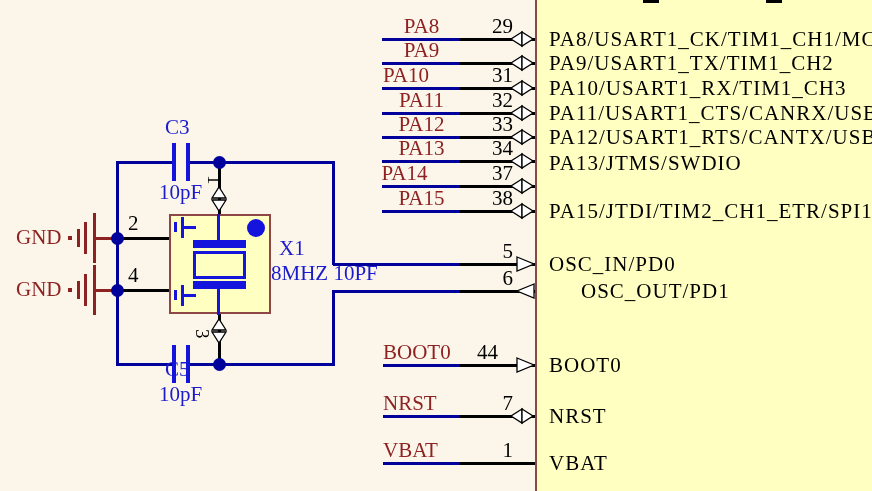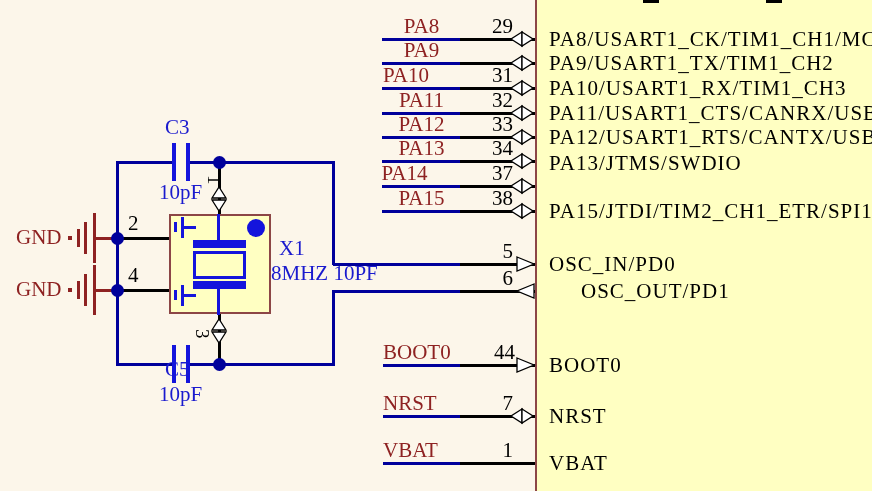--- a/index.html
+++ b/index.html
@@ -190,21 +190,21 @@
     <div class="wire" style="left: 333px; top: 290px; width: 127px; height: 2.5px;"></div>
     <div class="pinline" style="left: 460px; top: 290px; width: 75px; height: 2.5px;"></div>
     <div class="pin-num" style="left: 433px; top: 267px; width: 80px;">6</div>
     <svg width="26" height="16" style="left: 509px; top: 283px;">
       <polygon points="25,1 8,8 25,15" fill="#fff" stroke="#000" stroke-width="1.3"></polygon>
     </svg>
     <div class="ic-label" style="left: 581px; top: 280px;">OSC_OUT/PD1</div>
     <div class="wire" style="left: 383px; top: 364px; width: 77px; height: 2.5px;"></div>
     <div class="pinline" style="left: 460px; top: 364px; width: 75px; height: 2.5px;"></div>
     <div class="net-label" style="left: 383px; top: 341px; width: 77px;">BOOT0</div>
-    <div class="pin-num" style="left: 435px; top: 341px; width: 80px;">44</div>
+    <div class="pin-num" style="left: 418px; top: 341px; width: 80px;">44</div>
     <svg width="26" height="16" style="left: 509px; top: 357px;">
       <polygon points="8,1 25,8 8,15" fill="#fff" stroke="#000" stroke-width="1.3"></polygon>
     </svg>
     <div class="ic-label" style="left: 549px; top: 354px;">BOOT0</div>
     <div class="wire" style="left: 383px; top: 415px; width: 77px; height: 2.5px;"></div>
     <div class="pinline" style="left: 460px; top: 415px; width: 75px; height: 2.5px;"></div>
     <div class="net-label" style="left: 383px; top: 392px; width: 77px;">NRST</div>
     <div class="pin-num" style="left: 433px; top: 392px; width: 80px;">7</div>
     <svg width="26" height="16" style="left: 509px; top: 408px;">
       <polygon points="13,1 2,8 13,15" fill="#fff" stroke="#000" stroke-width="1.3"></polygon>

